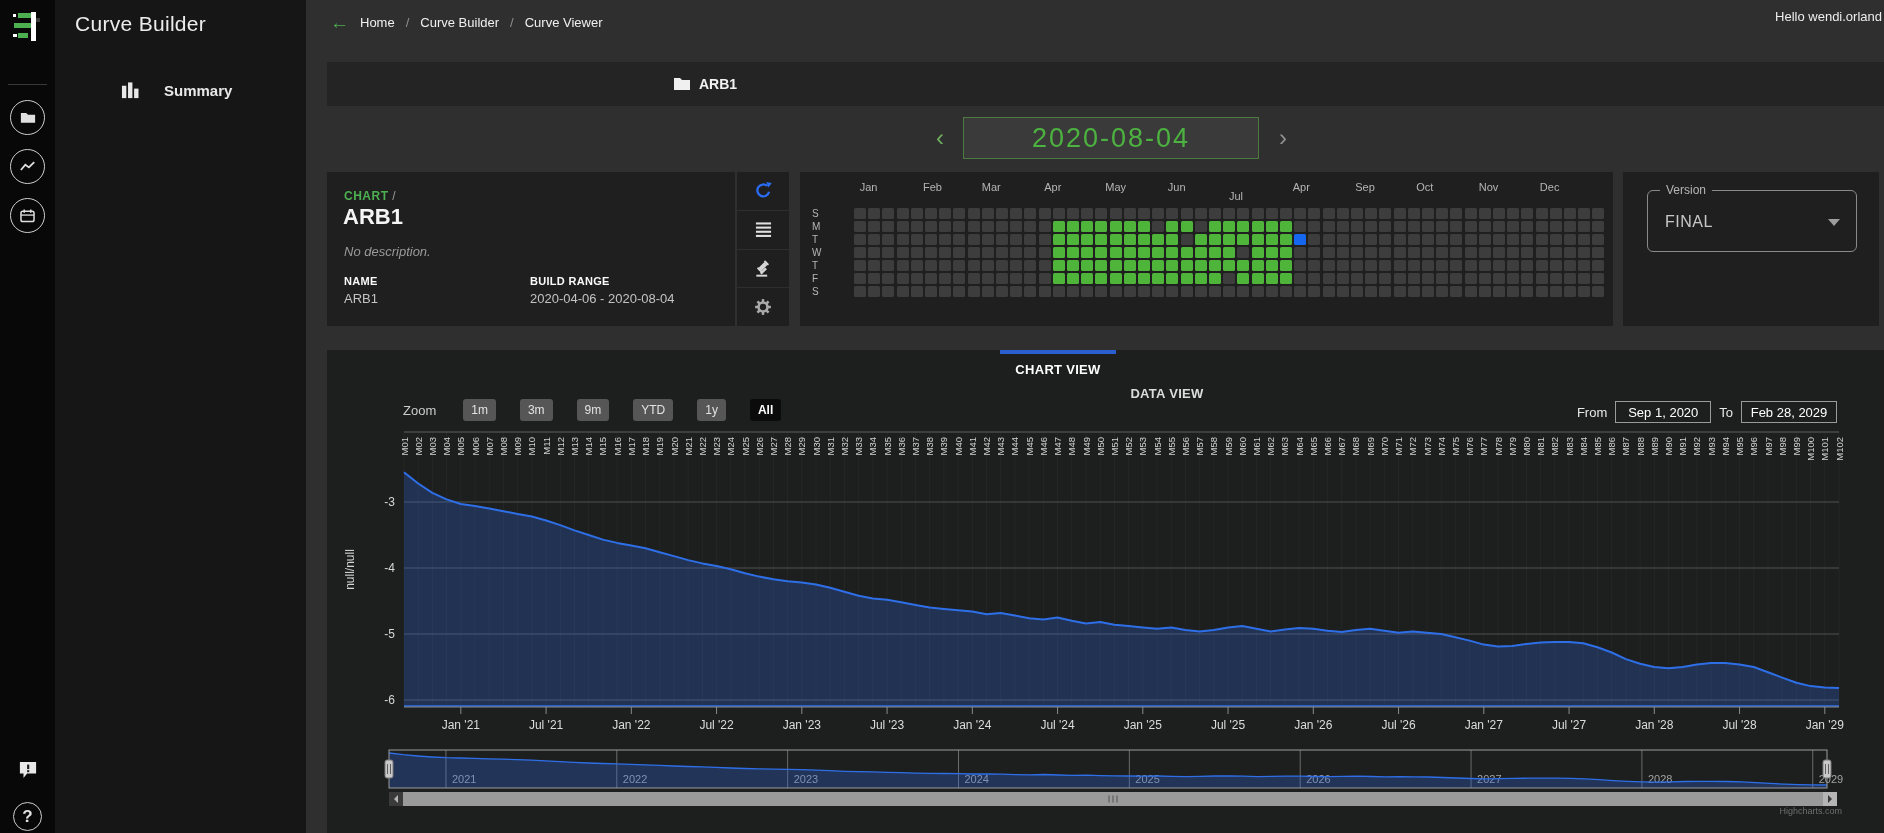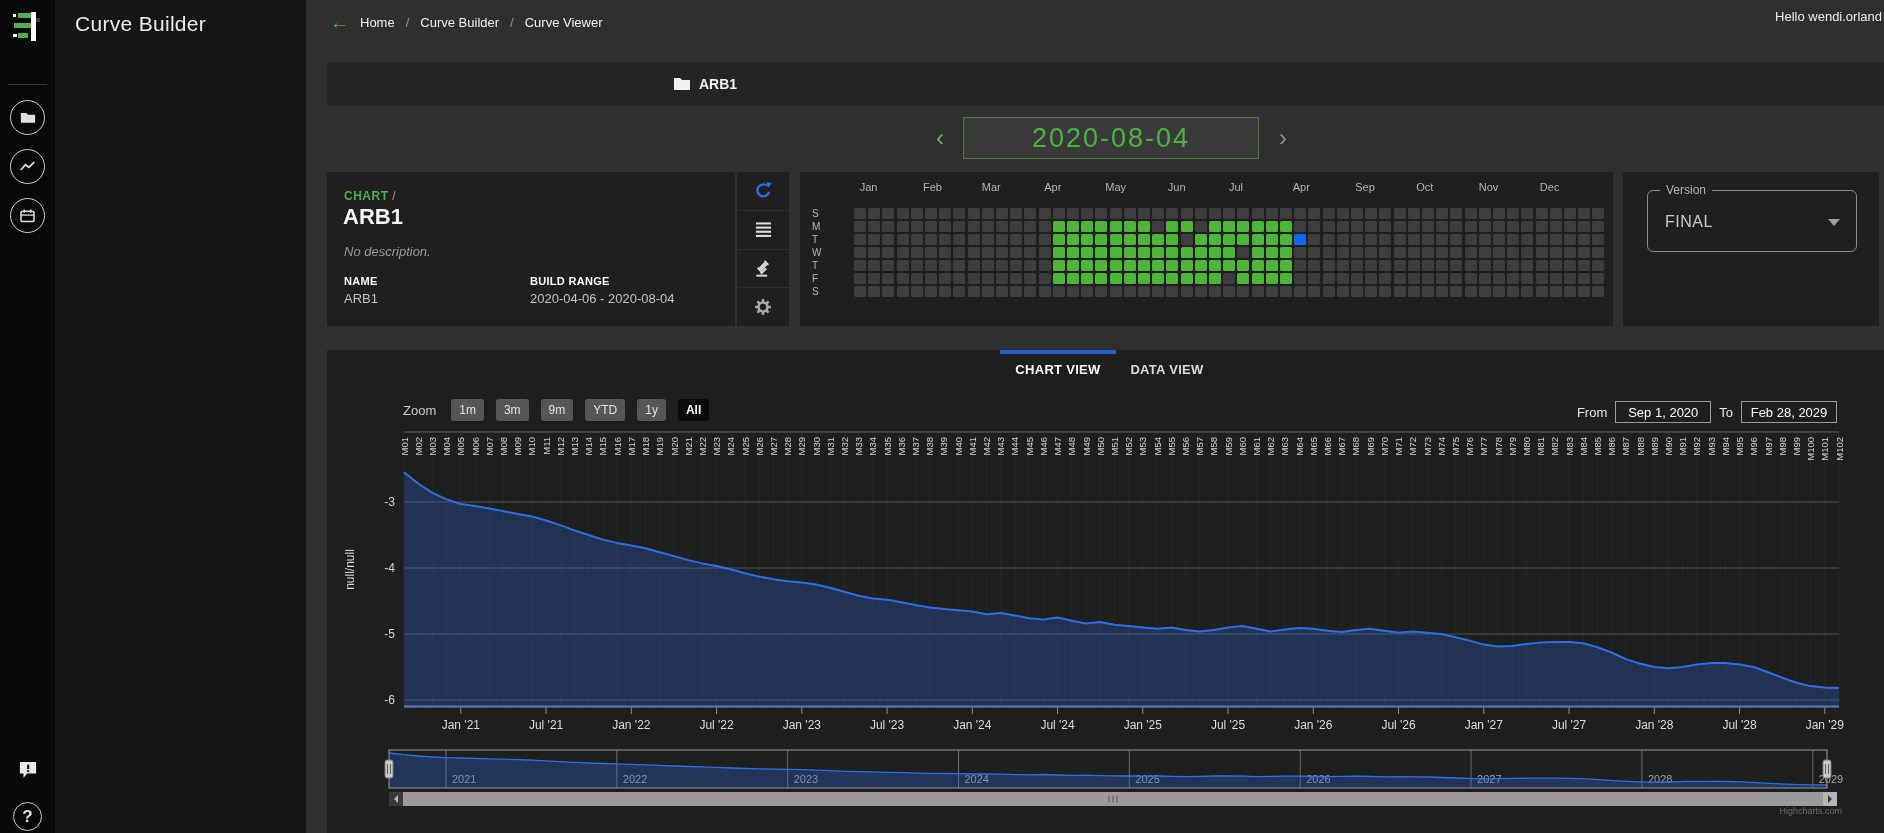--- a/index.html
+++ b/index.html
@@ -71,23 +71,23 @@
   #version-select .vvalue { position:absolute; left:17px; top:22px; font-size:16px; color:#c7c7c7; letter-spacing:.5px; }
   #version-select .caret { position:absolute; right:16px; top:28px; width:0; height:0;
                            border-left:6px solid transparent; border-right:6px solid transparent;
                            border-top:7px solid #9e9e9e; }
 
   
   #chart-card { position:absolute; left:327px; top:350px; width:1557px; height:483px; background:#1d1e1e; }
   #tab-indicator { position:absolute; left:673px; top:0; width:116px; height:4px; background:#2a5ed1; }
   .tab { position:absolute; top:12px; font-size:13px; font-weight:bold; letter-spacing:.3px; text-align:center; cursor:pointer; }
   #tab-chart { left:673px; width:116px; color:#ffffff; }
-  #tab-data  { left:790px; width:100px; color:#dcdcdc; }
-
-  #zoom-row { position:absolute; left:76px; top:49px; display:flex; align-items:center; gap:12px; }
+  #tab-data  { left:790px; width:100px; color:#dcdcdc;margin-top:24px; }
+
+  #zoom-row { position:absolute; left:76px; top:49px; display:flex; align-items:center; gap:24px; }
   #zoom-row .zlabel { font-size:13px; color:#cccccc; margin-right:3px; }
   .zbtn { font-family:"Liberation Sans", sans-serif; font-size:12px; color:#e2e2e2; background:#565656;
           border:none; border-radius:3px; padding:4px 8px; cursor:pointer; }
   .zbtn.active { background:#0b0b0b; color:#ffffff; font-weight:bold; }
 
   #range-row { position:absolute; right:47px; top:51px; display:flex; align-items:center; gap:8px; }
   #range-row .rlabel { font-size:13px; color:#e8e8e8; }
   .rinput { width:96px; height:22px; background:transparent; border:1px solid #9a9a9a; color:#ffffff;
             font-family:"Liberation Sans", sans-serif; font-size:13px; text-align:center; }
 
@@ -141,20 +141,28 @@
       </svg>
     </div>
     <div class="rail-icon" style="top:802px; width:29px; height:29px; left:13px;">
       <span class="help-q">?</span>
     </div>
   </div>
 
   <div id="sidebar">
     <div class="app-title">Curve Builder</div>
 
+    <div class="side-item" style="top:72px">
+      <svg width="19" height="19" viewBox="0 0 20 20">
+        <rect x="1" y="5" width="4.6" height="13" fill="#e8e8e8"></rect>
+        <rect x="7.4" y="1.5" width="4.6" height="16.5" fill="#e8e8e8"></rect>
+        <rect x="13.8" y="8" width="4.6" height="10" fill="#e8e8e8"></rect>
+      </svg>
+      <span>Summary</span>
+    </div>
 
 
   </div>
 
   <div id="breadcrumb">
     <span class="back">←</span>
     <span class="crumb">Home</span>
     <span class="sep">/</span>
     <span class="crumb">Curve Builder</span>
     <span class="sep">/</span>
@@ -231,21 +239,21 @@
     </div>
   </div>
 
   <div id="calendar-panel" class="panel">
       <span class="cal-month" style="left: 59.68px;">Jan</span>
       <span class="cal-month" style="left: 123.012px;">Feb</span>
       <span class="cal-month" style="left: 181.8px;">Mar</span>
       <span class="cal-month" style="left: 244.28px;">Apr</span>
       <span class="cal-month" style="left: 305.34px;">May</span>
       <span class="cal-month" style="left: 367.82px; text-align: right;">Jun</span>
-      <span class="cal-month" style="left: 428.88px;">Jul</span>
+      <span class="cal-month" style="left: 428.88px; margin-top: 9px;">Jul</span>
       <span class="cal-month" style="left: 492.78px;">Apr</span>
       <span class="cal-month" style="left: 555.26px;">Sep</span>
       <span class="cal-month" style="left: 616.32px;">Oct</span>
       <span class="cal-month" style="left: 678.8px;">Nov</span>
       <span class="cal-month" style="left: 739.86px;">Dec</span>
       <span class="cal-day" style="top: 36px;">S</span>
       <span class="cal-day" style="top: 49px;">M</span>
       <span class="cal-day" style="top: 62px;">T</span>
       <span class="cal-day" style="top: 75px;">W</span>
       <span class="cal-day" style="top: 88px;">T</span>

